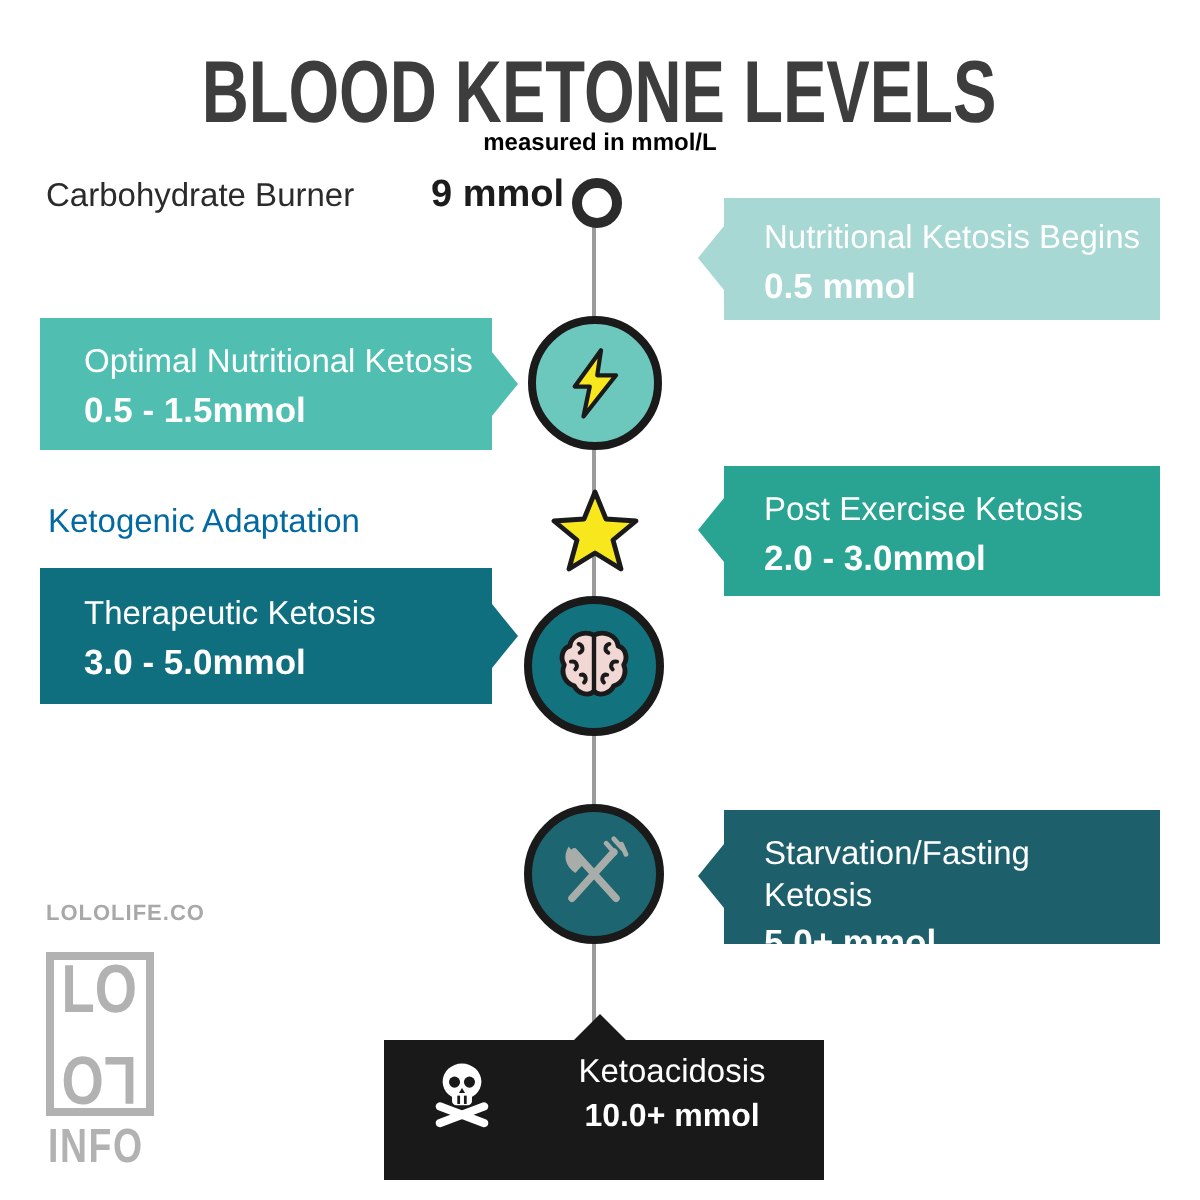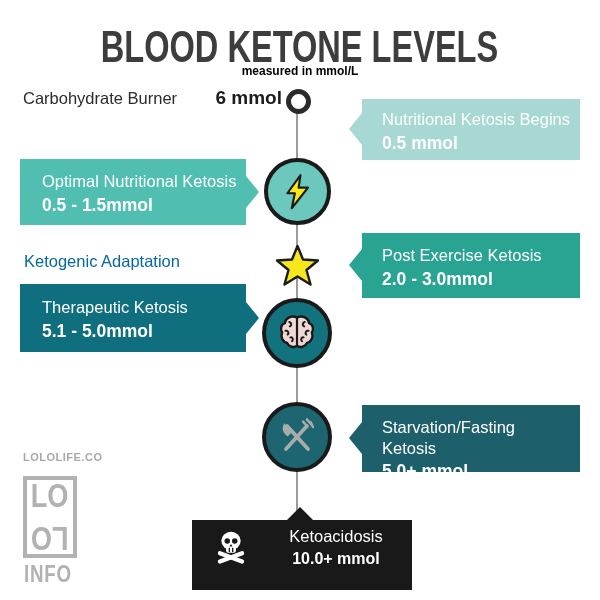--- a/index.html
+++ b/index.html
@@ -81,21 +81,21 @@
 
 <div class="canvas">
 
   <div class="title-wrap">
     <span class="title-inner">BLOOD KETONE LEVELS</span>
   </div>
   <div class="subtitle">measured in mmol/L</div>
 
   <div class="vline"></div>
   <div class="start-label">Carbohydrate Burner</div>
-  <div class="start-value">6 mmol</div>
+  <div class="start-value">9 mmol</div>
   <div class="start-marker"></div>
 
   <div class="box box-nutritional">
     <div class="notch"></div>
     <div class="b-title">Nutritional Ketosis Begins</div>
     <div class="b-value">0.5 mmol</div>
   </div>
 
   <div class="box box-optimal">
     <div class="notch"></div>
@@ -119,21 +119,21 @@
 
   <div class="box box-postexercise">
     <div class="notch"></div>
     <div class="b-title">Post Exercise Ketosis</div>
     <div class="b-value">2.0 - 3.0mmol</div>
   </div>
 
   <div class="box box-therapeutic">
     <div class="notch"></div>
     <div class="b-title">Therapeutic Ketosis</div>
-    <div class="b-value">5.1 - 5.0mmol</div>
+    <div class="b-value">3.0 - 5.0mmol</div>
   </div>
 
   <div class="medallion med-brain">
     <svg width="44" height="42" viewBox="0 0 40 38">
       <path d="M20 5 C15 2.5 9.5 5.5 9 10 C5.5 11 4.5 15.5 6.5 18.5 C4.8 22.5 7 27 11 28 C12.5 31.5 17.5 33 20 30.5 C22.5 33 27.5 31.5 29 28 C33 27 35.2 22.5 33.5 18.5 C35.5 15.5 34.5 11 31 10 C30.5 5.5 25 2.5 20 5 Z" fill="#f2d8d5" stroke="#1a1a1a" stroke-width="2.2" stroke-linejoin="round"></path>
       <line x1="20" y1="5" x2="20" y2="30.5" stroke="#1a1a1a" stroke-width="2"></line>
       <path d="M13 9 C15 9.5 15.5 12 13.5 13" fill="none" stroke="#1a1a1a" stroke-width="1.8" stroke-linecap="round"></path>
       <path d="M9.5 17 C12 16.5 13 19 11.5 20.5" fill="none" stroke="#1a1a1a" stroke-width="1.8" stroke-linecap="round"></path>
       <path d="M14 23 C16 22.5 17 25 15.5 26.5" fill="none" stroke="#1a1a1a" stroke-width="1.8" stroke-linecap="round"></path>
       <path d="M27 9 C25 9.5 24.5 12 26.5 13" fill="none" stroke="#1a1a1a" stroke-width="1.8" stroke-linecap="round"></path>

